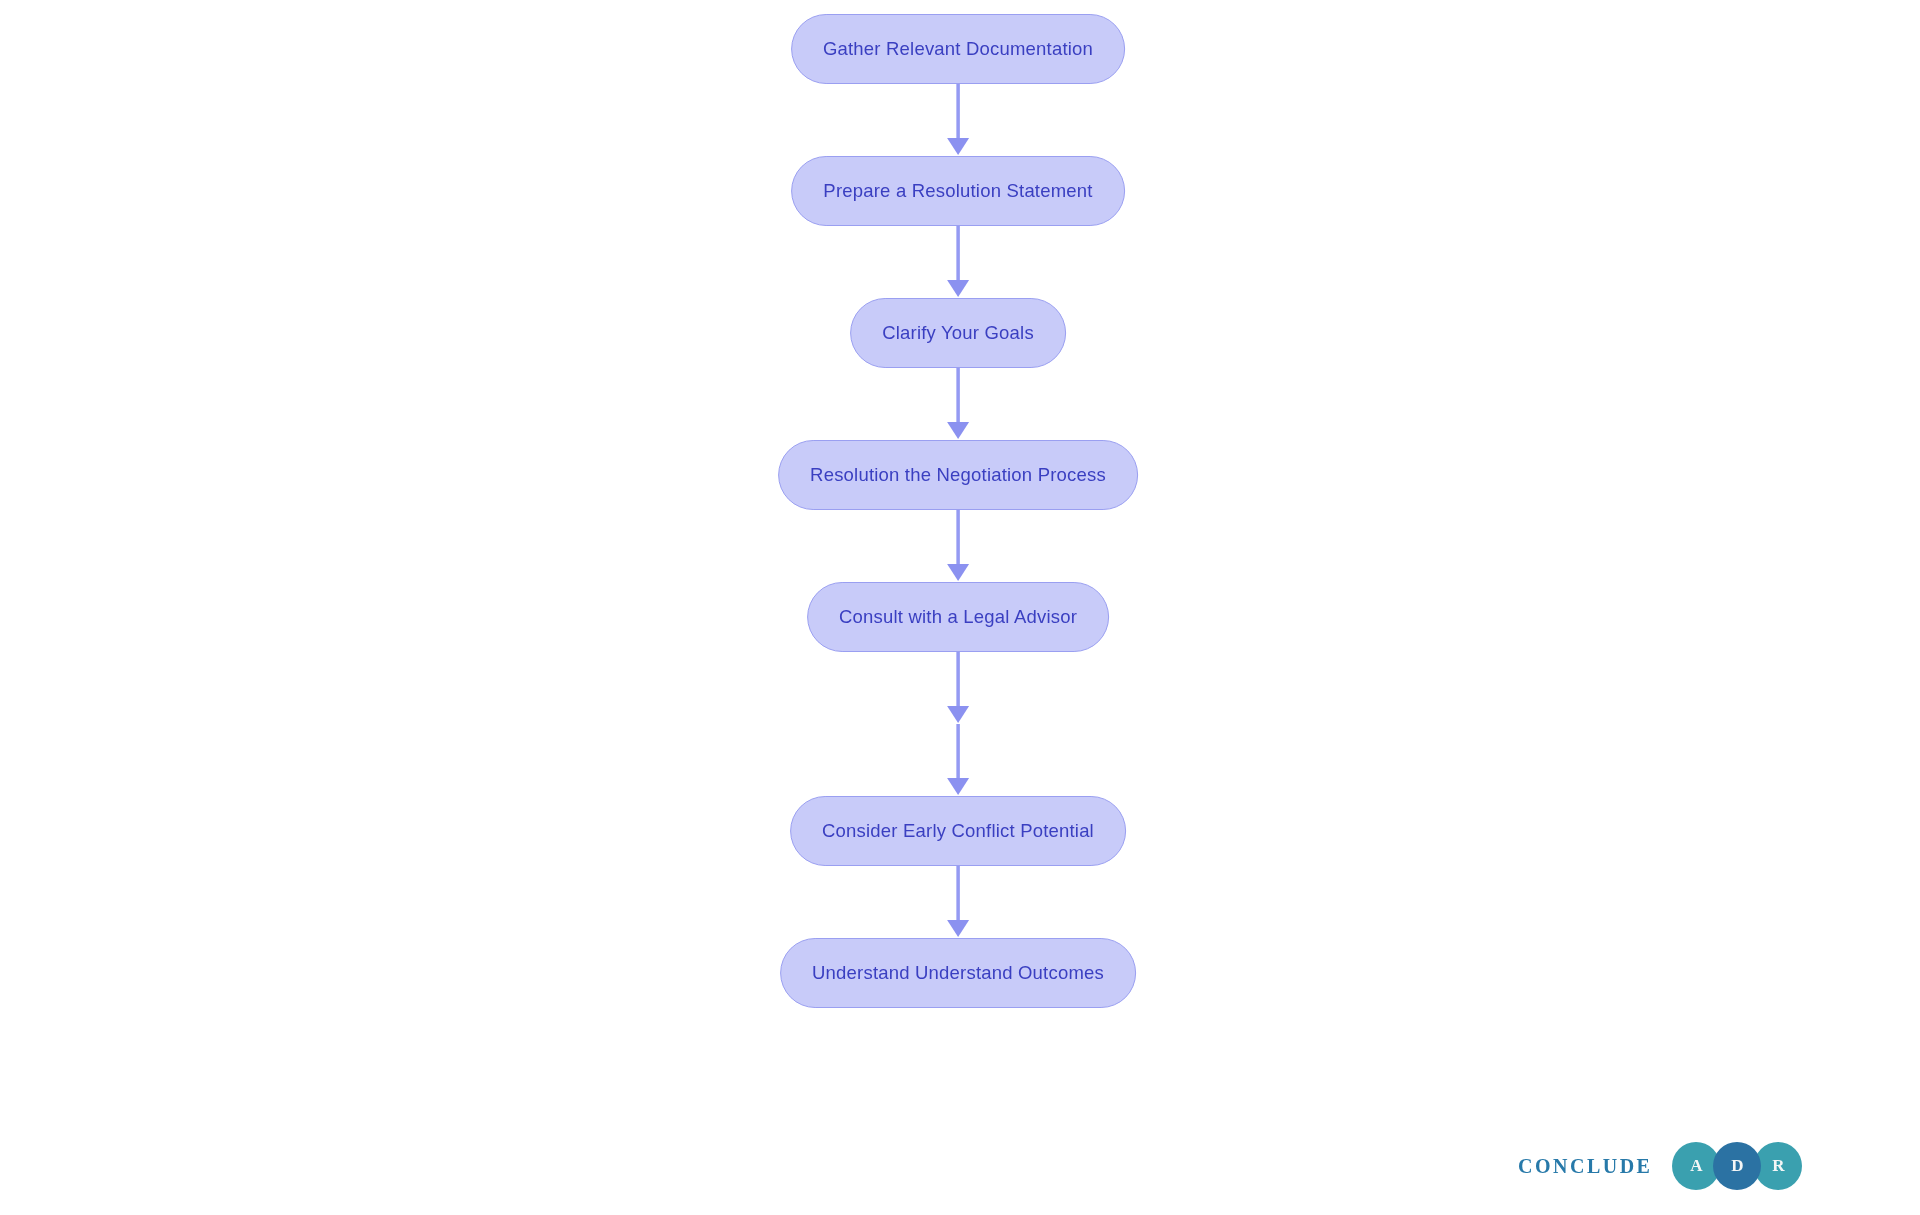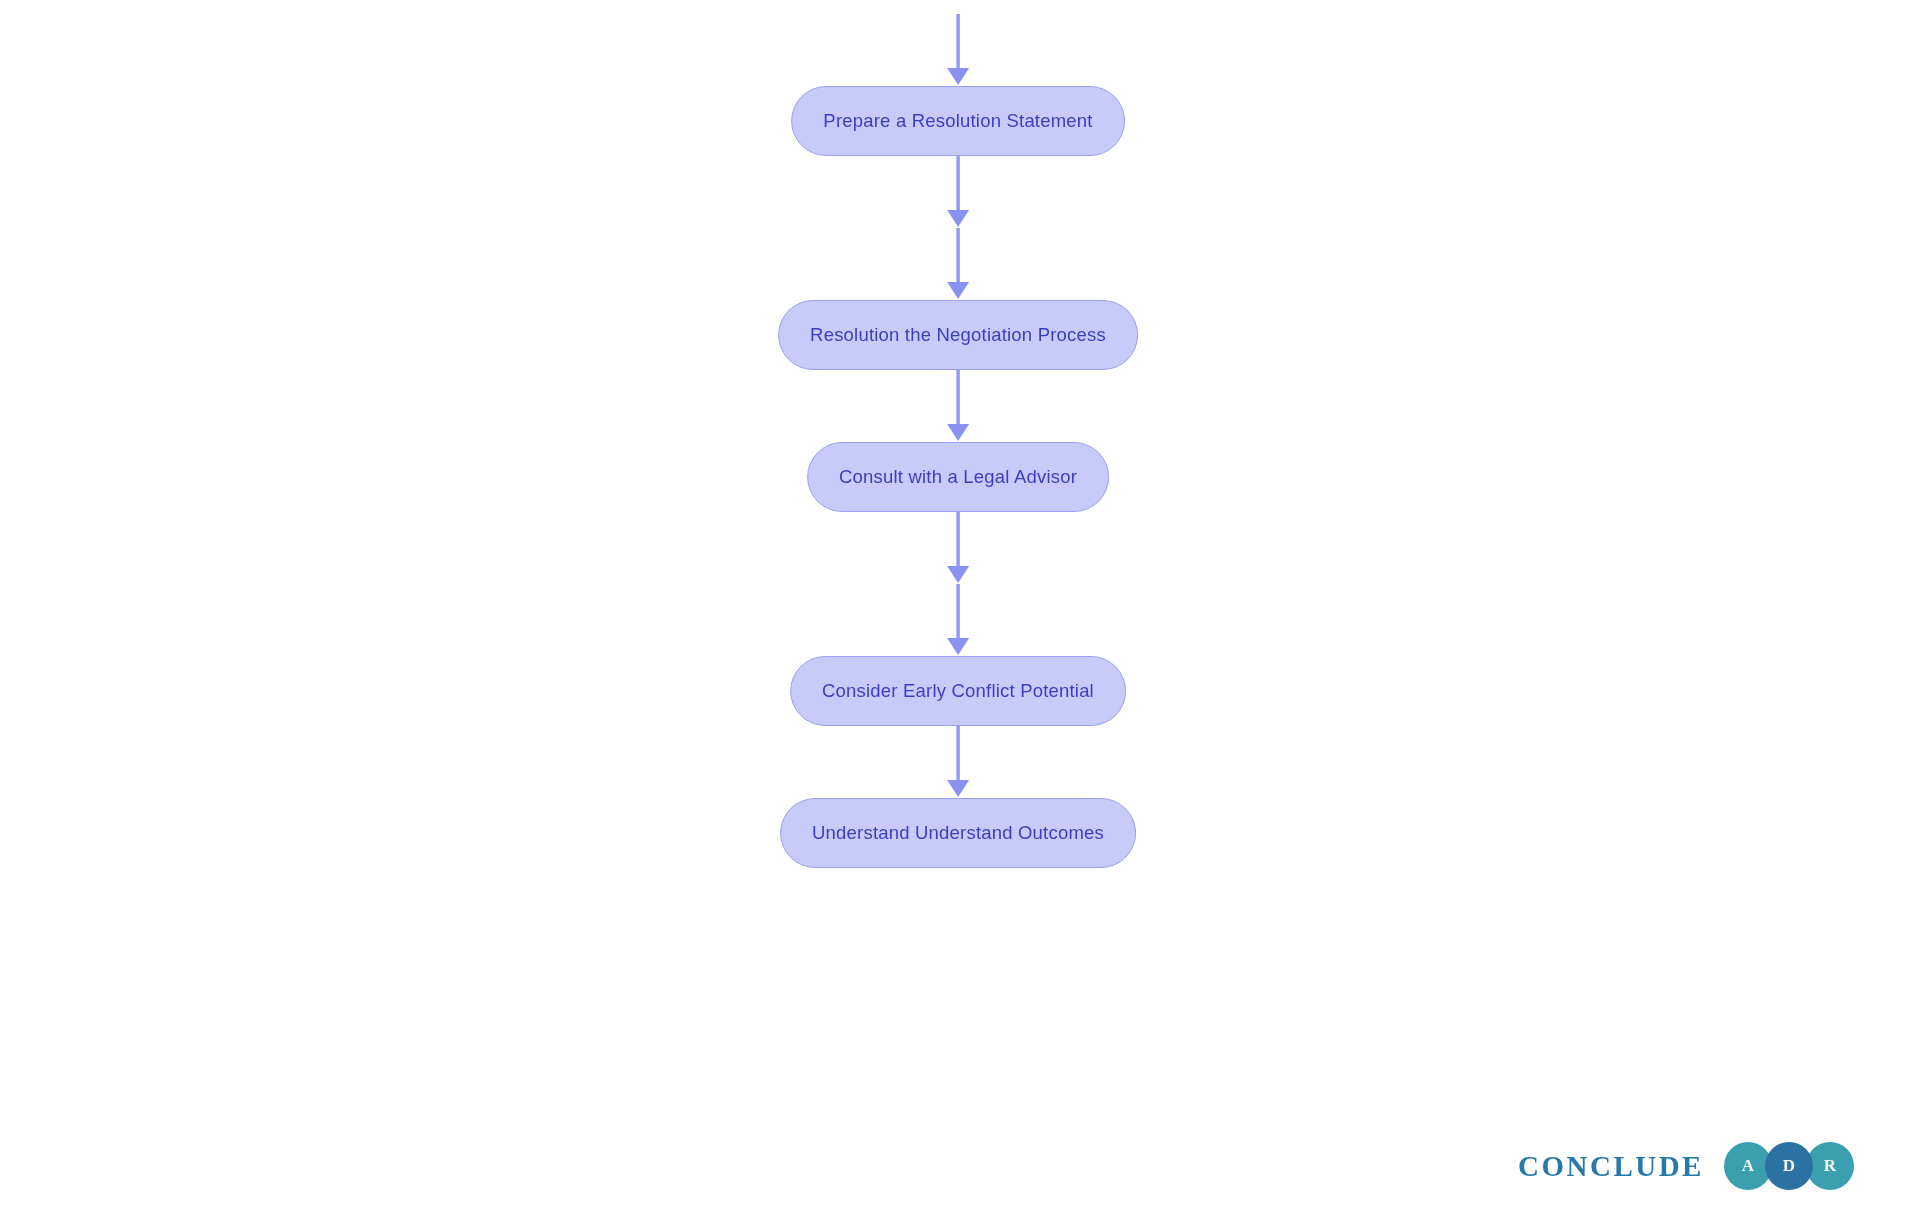--- a/index.html
+++ b/index.html
@@ -49,21 +49,21 @@
     position: absolute;
     left: 1518px;
     top: 1142px;
     height: 48px;
     display: flex;
     align-items: center;
   }
   .brand-wordmark {
     font-family: "Liberation Serif", serif;
     font-weight: bold;
-    font-size: 29px;
+    font-size: 20px;
     letter-spacing: 2.5px;
     color: var(--brand-color);
     line-height: 48px;
     margin-right: 20px;
   }
   .badge-row {
     display: flex;
     align-items: center;
     height: 48px;
   }
@@ -86,29 +86,31 @@
     margin-right: -7px;
     z-index: 2;
   }
 </style>
 </head>
 <body>
 
 <div class="canvas" style="--node-fill: #c8cbf9; --node-border: #9a9ff1; --node-text: #3a3fc1; --brand-color: #2779a9;">
 
   <div id="flow-column">
+      <div class="flow-node">Gather Relevant Documentation</div>
       <svg class="flow-arrow" viewBox="0 0 26 72">
         <line x1="13" y1="0" x2="13" y2="56" stroke="#949af3" stroke-width="3.5"></line>
         <polygon points="2,54 24,54 13,71" fill="#8b91f0"></polygon>
       </svg>
       <div class="flow-node">Prepare a Resolution Statement</div>
       <svg class="flow-arrow" viewBox="0 0 26 72">
         <line x1="13" y1="0" x2="13" y2="56" stroke="#949af3" stroke-width="3.5"></line>
         <polygon points="2,54 24,54 13,71" fill="#8b91f0"></polygon>
       </svg>
+      <div class="flow-node">Clarify Your Goals</div>
       <svg class="flow-arrow" viewBox="0 0 26 72">
         <line x1="13" y1="0" x2="13" y2="56" stroke="#949af3" stroke-width="3.5"></line>
         <polygon points="2,54 24,54 13,71" fill="#8b91f0"></polygon>
       </svg>
       <div class="flow-node">Resolution the Negotiation Process</div>
       <svg class="flow-arrow" viewBox="0 0 26 72">
         <line x1="13" y1="0" x2="13" y2="56" stroke="#949af3" stroke-width="3.5"></line>
         <polygon points="2,54 24,54 13,71" fill="#8b91f0"></polygon>
       </svg>
       <div class="flow-node">Consult with a Legal Advisor</div>

